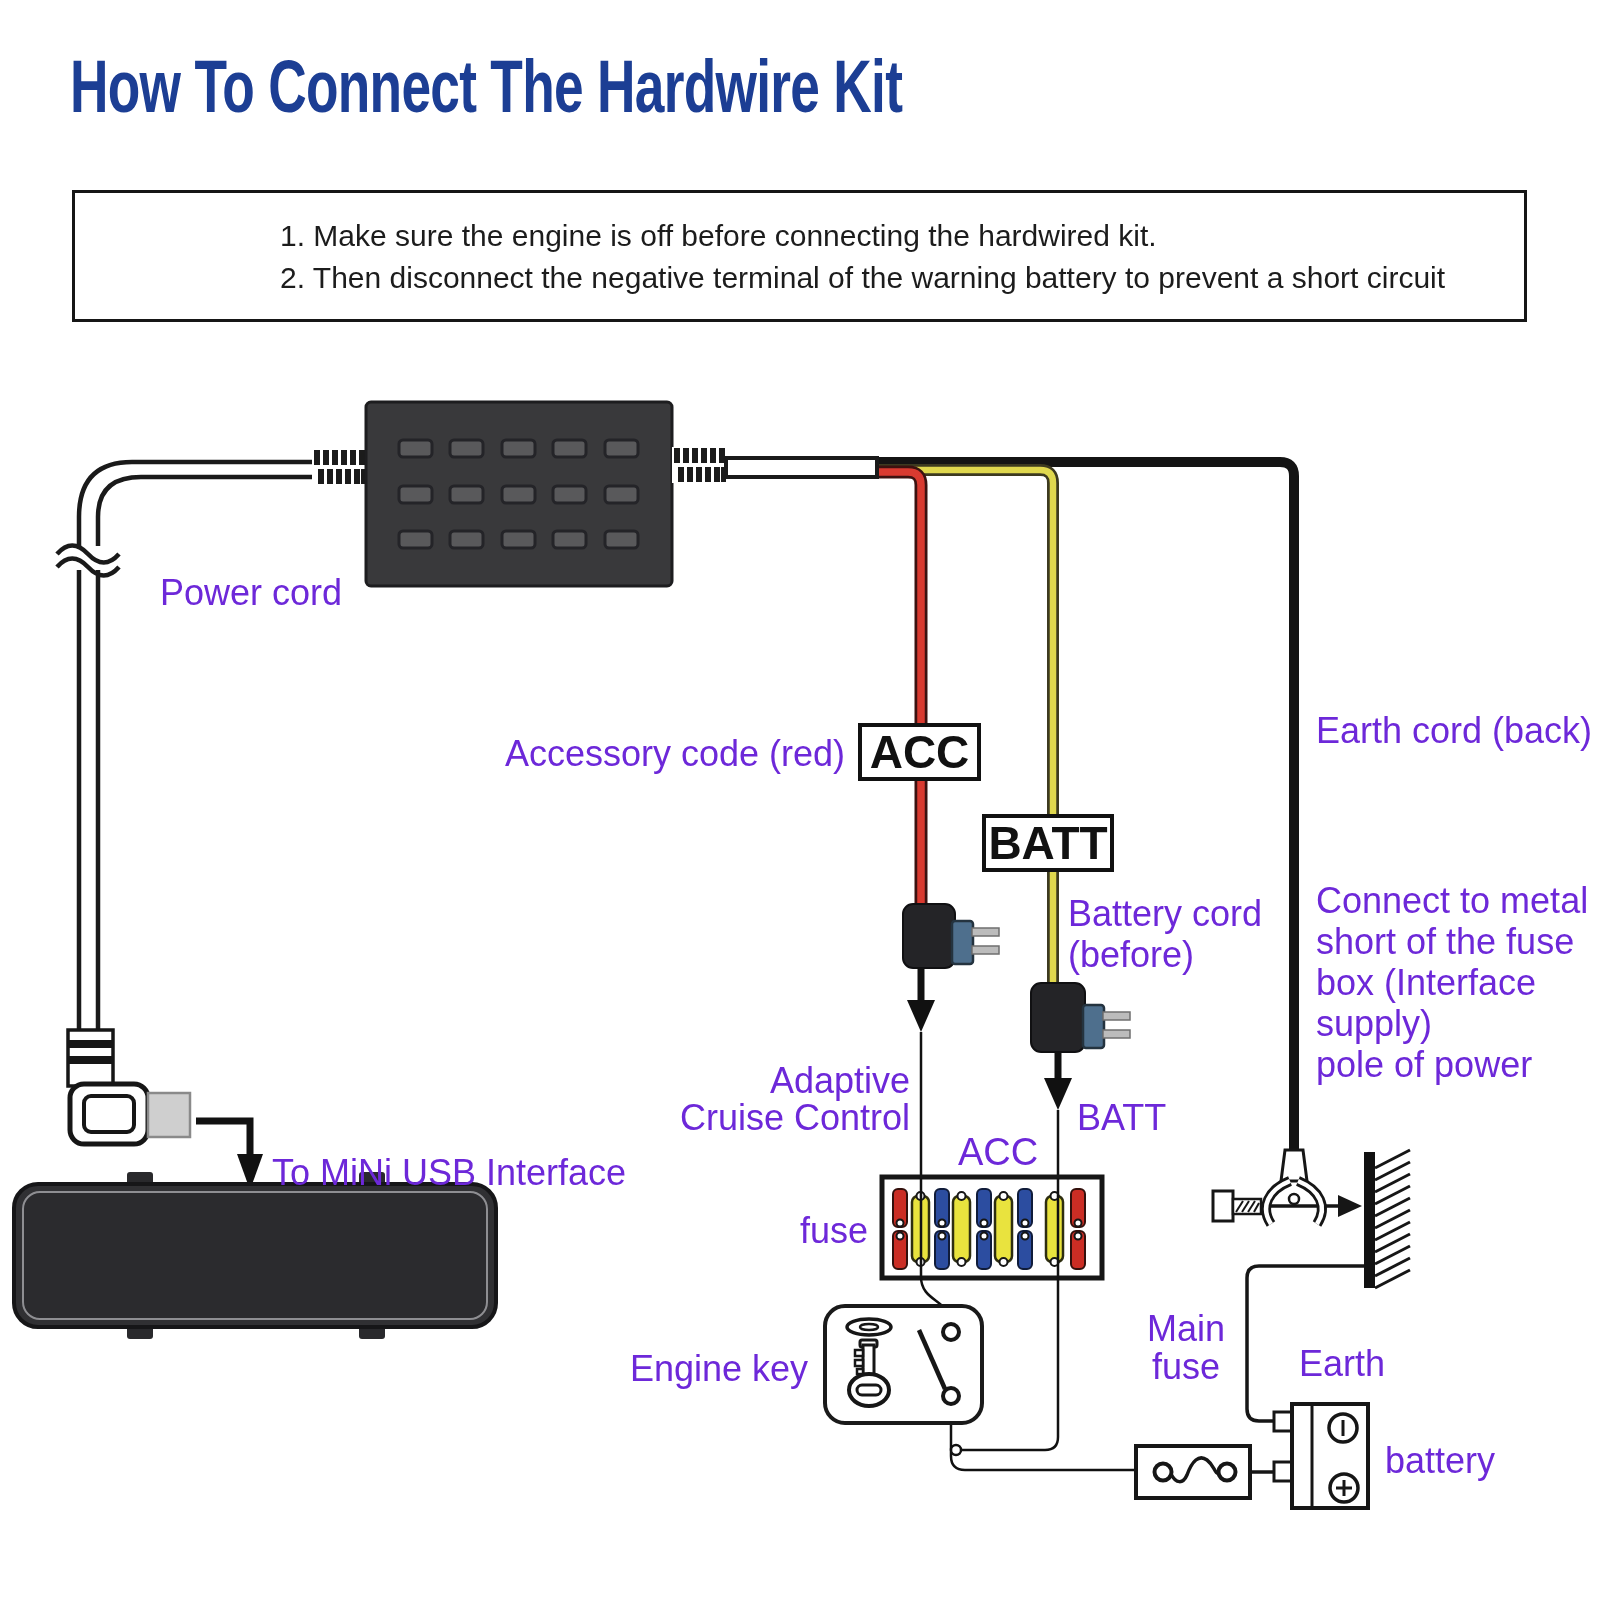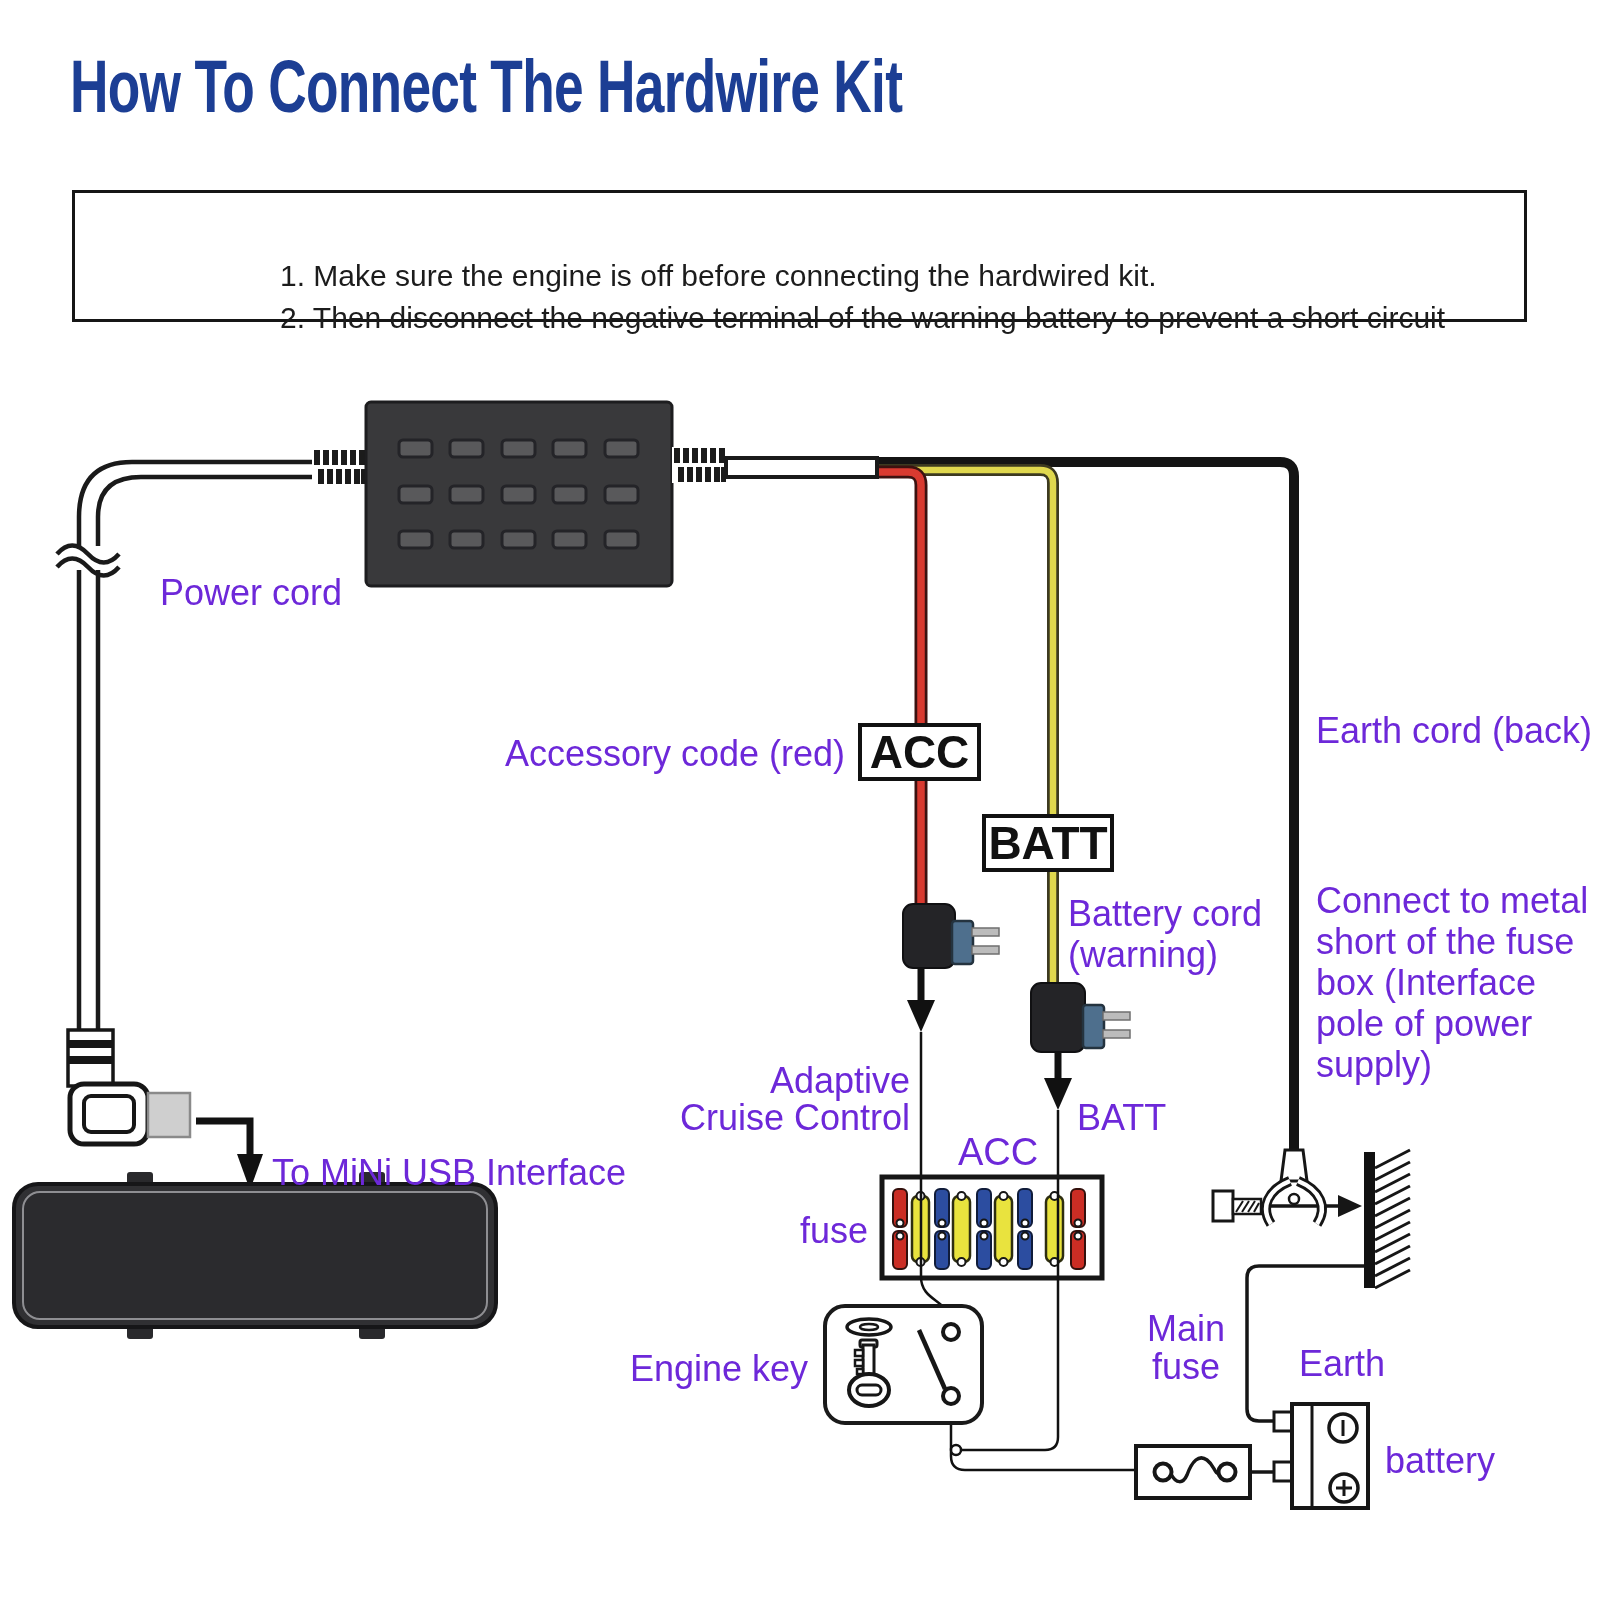--- a/index.html
+++ b/index.html
@@ -8,21 +8,21 @@
     font-family:"Liberation Sans", sans-serif;color:#1e1e1e;padding-left:32px;
   }
   .abs{position:absolute;}
   #page-title{
     left:70px;top:44px;font-size:74px;font-weight:bold;letter-spacing:-1px;
     transform:scaleX(0.72);transform-origin:left top;white-space:nowrap;
   }
   #warning-box{
     left:72px;top:190px;width:1449px;height:126px;border:3px solid #161616;background:#fff;
   }
-  .warn-line{position:absolute;left:205px;font-size:30px;font-weight:500;color:#1c1c1c;white-space:nowrap;margin-top:40px;}
+  .warn-line{position:absolute;left:205px;font-size:30px;font-weight:500;color:#1c1c1c;white-space:nowrap;}
   .lbl{font-size:36px;color:#6d28d9;white-space:nowrap;line-height:41px;}
   .tagbox{
     border:4px solid #111;background:#fff;display:flex;align-items:center;justify-content:center;
     font-size:46px;font-weight:bold;color:#111;
   }
   svg{position:absolute;left:0;top:0;}
   .rt{text-align:right;}
   .ctr{text-align:center;}
 </style>
 </head>
@@ -318,31 +318,31 @@
   <div class="abs lbl" style="left:160px;top:572px">Power cord</div>
 
   <div class="abs lbl rt" style="left:488px;top:733px;width:357px">Accessory code (red)</div>
 
   <div class="abs tagbox" style="left:858px;top:723px;width:115px;height:50px">ACC</div>
 
   <div class="abs tagbox" style="left:982px;top:814px;width:124px;height:50px">BATT</div>
 
   <div class="abs lbl" style="left:1068px;top:893px">
     <span style="display:block">Battery cord</span>
-    <span style="display:block">(warning)</span>
+    <span style="display:block">(before)</span>
   </div>
 
   <div class="abs lbl" style="left:1316px;top:710px">Earth cord (back)</div>
 
   <div class="abs lbl" style="left:1316px;top:880px">
     <span style="display:block">Connect to metal</span>
     <span style="display:block">short of the fuse</span>
     <span style="display:block">box (Interface</span>
+    <span style="display:block">supply)</span>
     <span style="display:block">pole of power</span>
-    <span style="display:block">supply)</span>
   </div>
 
 
   <div class="abs lbl" style="left:272px;top:1152px">To MiNi USB Interface</div>
 
   <div class="abs lbl rt" style="left:640px;top:1062px;width:270px;line-height:37px">
     <span style="display:block">Adaptive</span>
     <span style="display:block">Cruise Control</span>
   </div>
 

